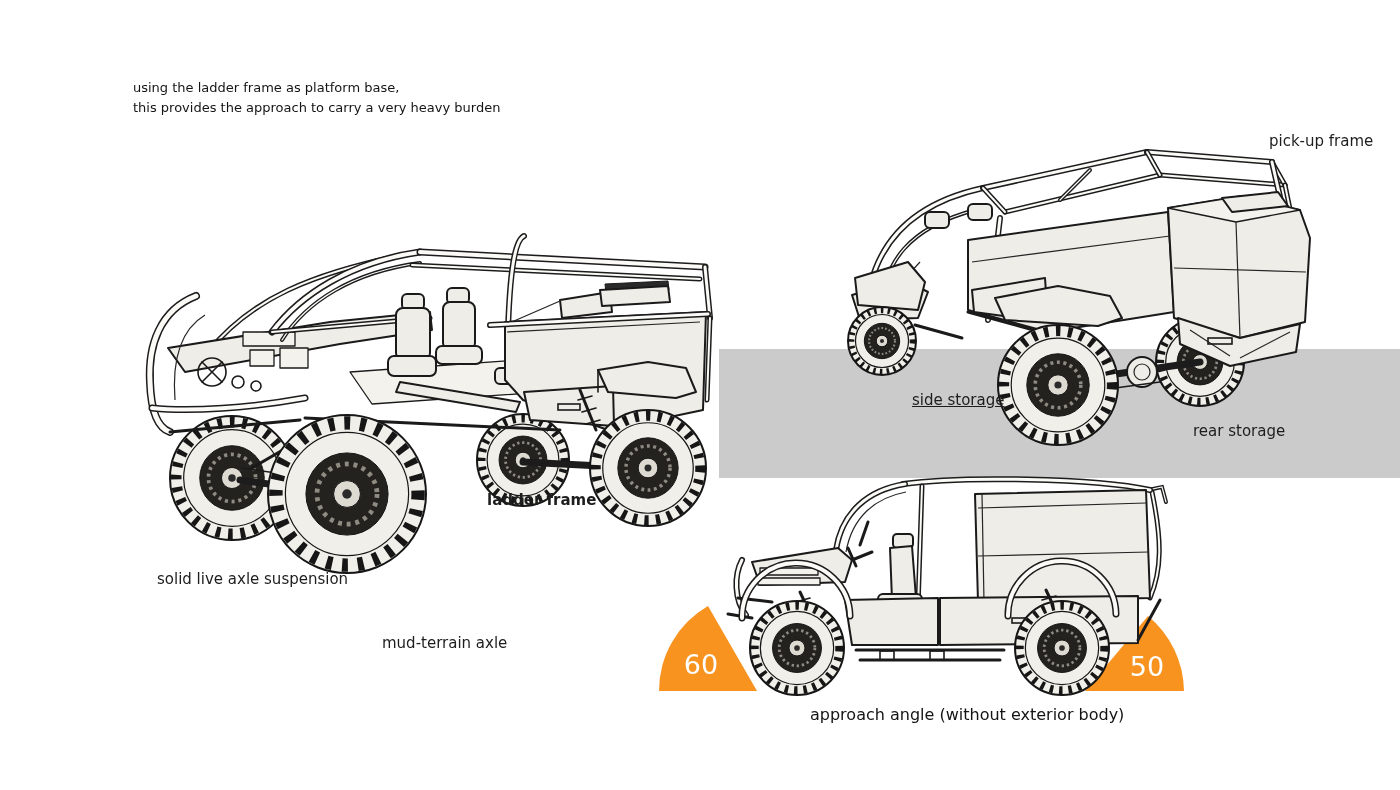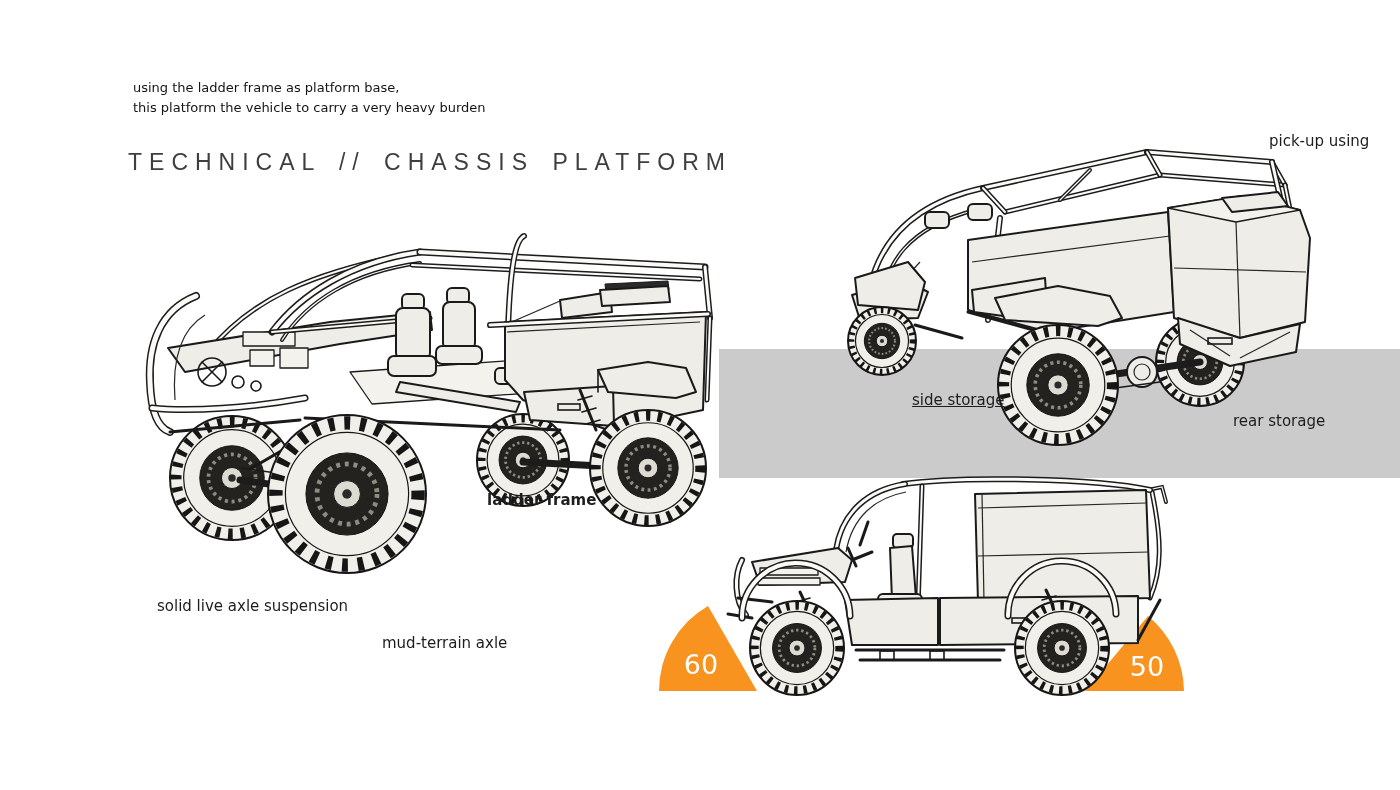--- a/index.html
+++ b/index.html
@@ -10,54 +10,54 @@
   #svg-front{left:130px;top:225px;}
   #svg-rear{left:840px;top:135px;}
   #svg-side{left:650px;top:468px;}
   .txt{position:absolute;z-index:2;white-space:nowrap;}
   .intro{left:133px;top:78px;font-size:13px;line-height:19.5px;color:#141414;}
   .title{left:128px;top:149px;font-family:"Liberation Sans",sans-serif;font-size:23px;
          letter-spacing:7px;word-spacing:5px;color:#3e3e3e;font-weight:400;}
   .label{font-size:15px;color:#1d1d1d;}
   .lbl-pickup-door{left:1269px;top:132px;}
   .lbl-side-storage{left:912px;top:391px;text-decoration:underline;}
-  .lbl-rear-storage{left:1193px;top:412px;margin-left:40px;}
+  .lbl-rear-storage{left:1193px;top:422px;}
   .lbl-ladder-frame{left:487px;top:491px;font-weight:bold;}
-  .lbl-axle{left:157px;top:597px;}
+  .lbl-axle{left:157px;top:570px;}
   .lbl-tires{left:382px;top:634px;}
   .caption{left:810px;top:705px;font-size:16px;color:#141414;}
   .panel{fill:#eeede7;stroke:#1a1a1a;stroke-width:2;stroke-linejoin:round;}
   .panel-light{fill:#f3f2ec;stroke:#1a1a1a;stroke-width:1.3;stroke-linejoin:round;}
   .seam{fill:none;stroke:#262626;stroke-width:1.2;}
   .heavy{fill:none;stroke:#1a1a1a;stroke-width:3;stroke-linecap:round;}
   .thin{fill:none;stroke:#1a1a1a;stroke-width:1.6;stroke-linecap:round;}
   .axle{stroke:#1c1c1c;stroke-width:7;stroke-linecap:round;}
   .dark{fill:#2a2a2a;stroke:#1a1a1a;stroke-width:1;}
   .angle-num{font-family:"DejaVu Sans",sans-serif;font-size:27px;fill:#ffffff;text-anchor:middle;}
 </style>
 </head>
 <body>
 
 <div class="canvas">
 
   <div class="ground-band"></div>
 
   <div class="txt intro">
     <div>using the ladder frame as platform base,</div>
-    <div>this platform the vehicle to carry a very heavy burden</div>
+    <div>this provides the approach to carry a very heavy burden</div>
   </div>
 
-  <div class="txt title">TECHNICAL  //  CHASSIS PLATFORM</div>
-
-  <div class="txt label lbl-pickup-door">pick-up using</div>
+
+  <div class="txt label lbl-pickup-door">pick-up frame</div>
   <div class="txt label lbl-side-storage">side storage</div>
   <div class="txt label lbl-rear-storage">rear storage</div>
   <div class="txt label lbl-ladder-frame">ladder frame</div>
   <div class="txt label lbl-axle">solid live axle suspension</div>
   <div class="txt label lbl-tires">mud-terrain axle</div>
+  <div class="txt caption">approach angle (without exterior body)</div>
 
   <svg id="svg-front" class="illus" width="600" height="350" viewBox="130 225 600 350">
 
     <g>
         <circle cx="232" cy="478" r="62" fill="#f0efe9" stroke="#161616" stroke-width="2"></circle>
         <circle cx="232" cy="478" r="55.800000000000004" fill="none" stroke="#161616" stroke-width="10.540000000000001" stroke-dasharray="4.6499999999999995 7.75"></circle>
         <circle cx="232" cy="478" r="48.36" fill="#f0efe9" stroke="#161616" stroke-width="1.2"></circle>
         <circle cx="232" cy="478" r="32.24" fill="#23221f" stroke="#161616" stroke-width="1"></circle>
         <circle cx="232" cy="478" r="23.56" fill="none" stroke="#8d8b82" stroke-width="3.7199999999999998" stroke-dasharray="3.1 3.7199999999999998"></circle>
         <circle cx="232" cy="478" r="10.540000000000001" fill="#dcdad1" stroke="#161616" stroke-width="1"></circle>

